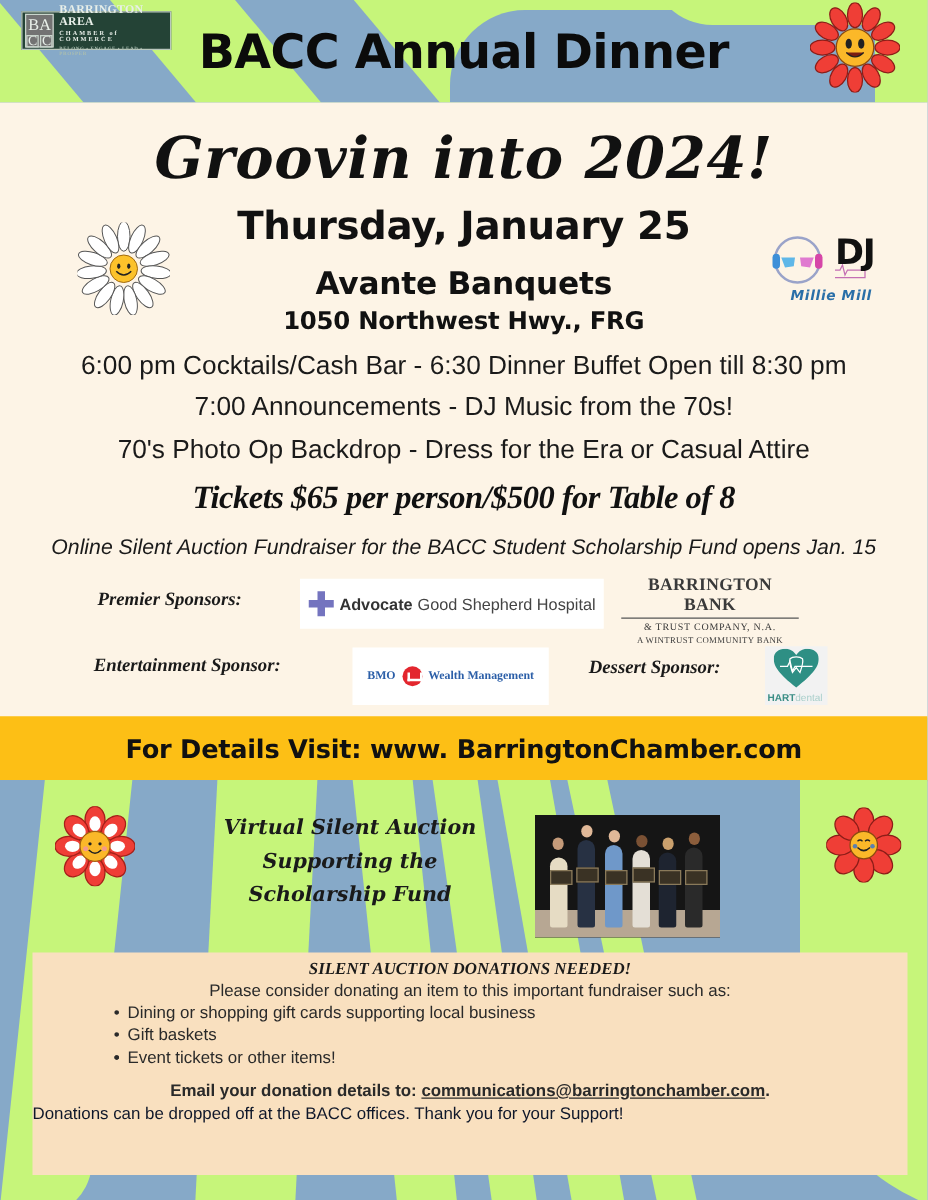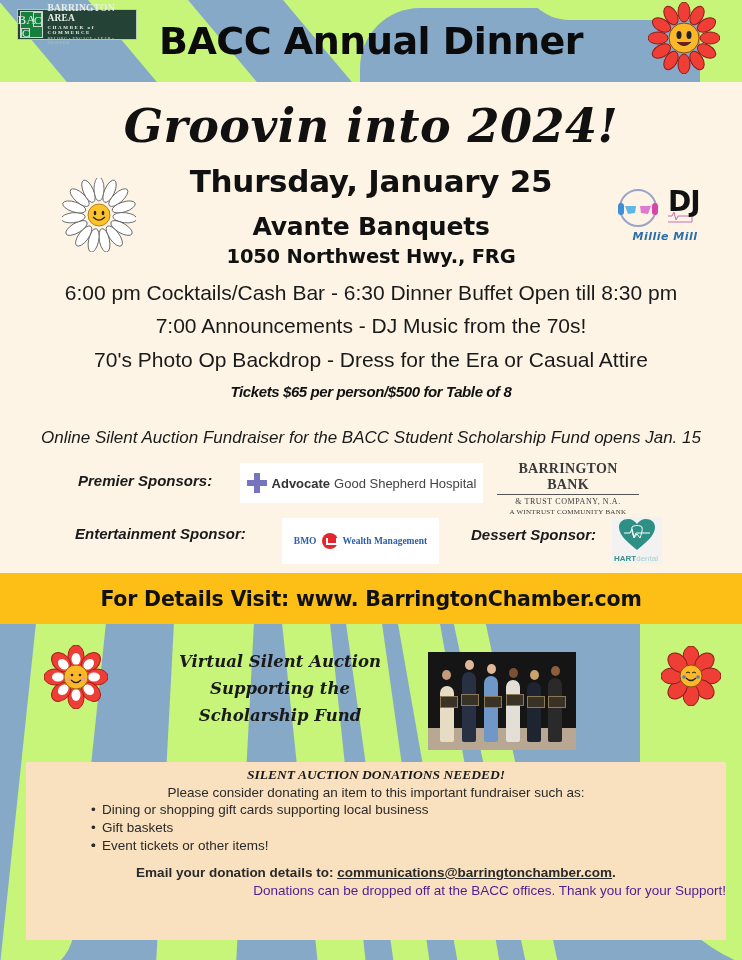--- a/index.html
+++ b/index.html
@@ -10,21 +10,21 @@
   .top-band { position: absolute; left: 0; top: 0; width: 742px; height: 82px; overflow: hidden; background: #c6f57a; }
   .bottom-band { position: absolute; left: 0; top: 624px; width: 742px; height: 336px; overflow: hidden; background: #86a9c8; }
   .stripe { position: absolute; background: #86a9c8; }
   .stripe.g { background: #c6f57a; }
 
   
   .cream { position: absolute; left: 0; top: 82px; width: 742px; height: 492px; background: #fdf4e6; }
 
   
   .logo { position: absolute; left: 17px; top: 9px; width: 120px; height: 31px; background: #244336; border: 1px solid #b9c7bd; display: flex; align-items: center; padding: 2px; }
-  .logo-grid { width: 26px; height: 27px; display: grid; grid-template-columns: 1fr 1fr 1fr; grid-template-rows: 15px 10px; gap: 1px; background: #15803d; border: 1px solid #c9d5cc; }
+  .logo-grid { width: 26px; height: 27px; display: grid; grid-template-columns: 1fr 1fr; grid-template-rows: 15px 10px; gap: 1px; background: #737373; border: 1px solid #c9d5cc; }
   .logo-grid span { display: flex; align-items: center; justify-content: center; color: #e8efe9; font-family: "Liberation Serif", serif; font-size: 11px; border: 1px solid #c9d5cc; }
   .logo-grid .big { grid-column: 1 / 3; font-size: 13px; border: none; }
   .logo-text { margin-left: 4px; display: flex; flex-direction: column; color: #e8efe9; font-family: "Liberation Serif", serif; line-height: 1; font-weight: bold; }
   .logo-name { font-size: 9.5px; letter-spacing: 0.2px; }
   .logo-sub { font-size: 5px; letter-spacing: 1.6px; margin-top: 2px; }
   .logo-tag { font-size: 4px; letter-spacing: 0.5px; margin-top: 2px; color: #aabdb0; }
 
   .event-title { position: absolute; left: 0; width: 742px; top: 19px; text-align: center; font-family: "DejaVu Sans", sans-serif; font-weight: bold; font-size: 38px; letter-spacing: -0.5px; color: #0b0b0b; }
 
   .flower-top { position: absolute; left: 648px; top: 2px; width: 72px; height: 72px; }
@@ -32,31 +32,31 @@
   
   .center-line { position: absolute; left: 0; width: 742px; text-align: center; }
   .groovin { top: 99px; font-family: "DejaVu Serif", serif; font-style: italic; font-weight: bold; font-size: 46px; letter-spacing: 0.5px; color: #111; }
   .date { top: 163px; font-family: "DejaVu Sans", sans-serif; font-weight: bold; font-size: 31px; letter-spacing: -0.3px; }
   .venue { top: 212px; font-family: "DejaVu Sans", sans-serif; font-weight: bold; font-size: 25px; letter-spacing: -0.2px; }
   .address { top: 245px; font-family: "DejaVu Sans", sans-serif; font-weight: bold; font-size: 19.5px; letter-spacing: -0.2px; }
   .sched { font-family: "Liberation Sans", sans-serif; font-size: 21px; color: #1a1a1a; }
   .sched1 { top: 281px; }
   .sched2 { top: 314px; }
   .sched3 { top: 348px; }
-  .tickets { top: 383px; font-family: Liberation Sans, sans-serif; font-style: italic; font-weight: bold; font-size: 15px; letter-spacing: -0.4px; }
+  .tickets { top: 383px; font-family: Liberation Serif, serif; font-style: italic; font-weight: bold; font-size: 26px; letter-spacing: -0.4px; }
   .auction-note { top: 428px; font-family: "Liberation Sans", sans-serif; font-style: italic; font-size: 17px; color: #1a1a1a; }
 
   .daisy { position: absolute; left: 62px; top: 178px; width: 74px; height: 74px; }
 
   .dj-logo { position: absolute; left: 614px; top: 184px; width: 94px; height: 64px; }
   .dj-label { position: absolute; left: 668px; top: 185px; font-family: "DejaVu Sans", sans-serif; font-weight: bold; font-size: 28px; color: #111; letter-spacing: -1px; }
   .dj-name { position: absolute; left: 620px; top: 230px; width: 90px; text-align: center; font-family: "DejaVu Sans", sans-serif; font-size: 11px; font-weight: bold; font-style: italic; color: #2a6fa8; letter-spacing: 0.5px; }
 
   
-  .spon-label { position: absolute; font-family: Liberation Sans, sans-serif; font-style: italic; font-weight: bold; font-size: 15px; color: #1a1a1a; }
+  .spon-label { position: absolute; font-family: Liberation Serif, serif; font-style: italic; font-weight: bold; font-size: 15px; color: #1a1a1a; }
   .spon-premier { left: 78px; top: 472px; }
   .spon-ent { left: 75px; top: 525px; }
   .spon-dessert { left: 471px; top: 526px; }
 
   .spon-box { position: absolute; background: #fff; display: flex; align-items: center; justify-content: center; }
   .advocate { left: 240px; top: 463px; width: 243px; height: 40px; }
   .advocate .cross { width: 20px; height: 20px; position: relative; margin-right: 5px; }
   .advocate .cross::before, .advocate .cross::after { content: ""; position: absolute; background: #7474bf; }
   .advocate .cross::before { left: 7px; top: 0; width: 6px; height: 20px; }
   .advocate .cross::after { left: 0; top: 7px; width: 20px; height: 6px; }
@@ -92,21 +92,21 @@
   .flower-right { position: absolute; left: 661px; top: 646px; width: 60px; height: 60px; }
 
   .donation-box { position: absolute; left: 26px; top: 762px; width: 700px; height: 178px; background: #f9e0bf; padding-top: 5px; }
   .don-title { text-align: center; font-family: "Liberation Serif", serif; font-style: italic; font-weight: bold; font-size: 13.5px; color: #1a1a1a; }
   .don-intro { text-align: center; font-family: "Liberation Sans", sans-serif; font-size: 13.5px; color: #2a2a2a; margin-top: 2px; }
   .don-list { margin-left: 76px; margin-top: 1px; list-style: none; }
   .don-list li { font-family: "Liberation Sans", sans-serif; font-size: 13.5px; color: #2a2a2a; line-height: 18px; position: relative; padding-left: 0; }
   .don-list li .bullet { position: absolute; left: -11px; top: 0; }
   .don-email { text-align: center; font-family: "Liberation Sans", sans-serif; font-weight: bold; font-size: 13.5px; color: #2a2a2a; margin-top: 10px; }
   .don-email a { color: #2a2a2a; text-decoration: underline; }
-  .don-drop { text-align: right; font-family: "Liberation Sans", sans-serif; font-size: 13.5px; color: #4c1d95; margin-top: 3px; }
+  .don-drop { text-align: left; font-family: "Liberation Sans", sans-serif; font-size: 13.5px; color: #0f172a; margin-top: 3px; }
 </style>
 </head>
 <body>
 
 <div class="top-band">
   <div class="stripe" style="left:40px;top:-20px;width:90px;height:140px;transform:skewX(40deg);"></div>
   <div class="stripe" style="left:230px;top:-20px;width:95px;height:140px;transform:skewX(40deg);"></div>
   <div class="stripe" style="left:360px;top:8px;width:380px;height:74px;border-radius:60px 0 0 0;"></div>
   <div class="stripe g" style="left:520px;top:-30px;width:240px;height:50px;border-radius:0 0 0 120px;"></div>
   <div class="stripe g" style="left:700px;top:0px;width:60px;height:82px;"></div>

